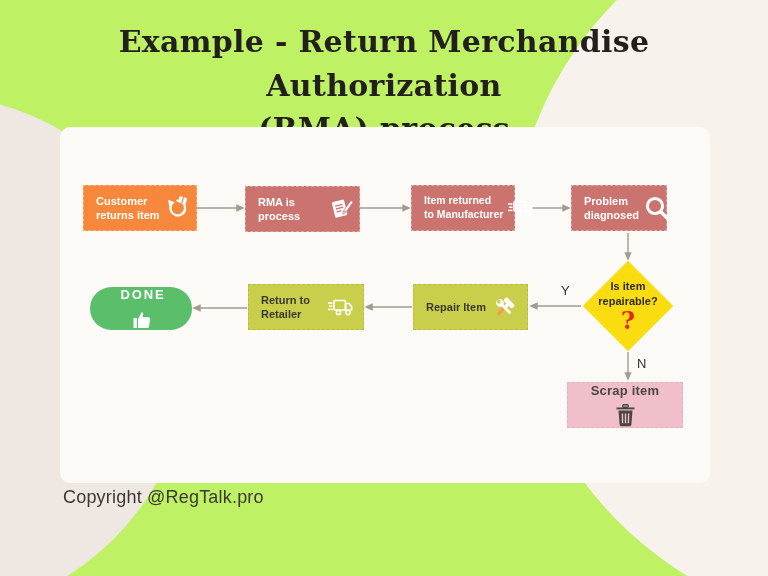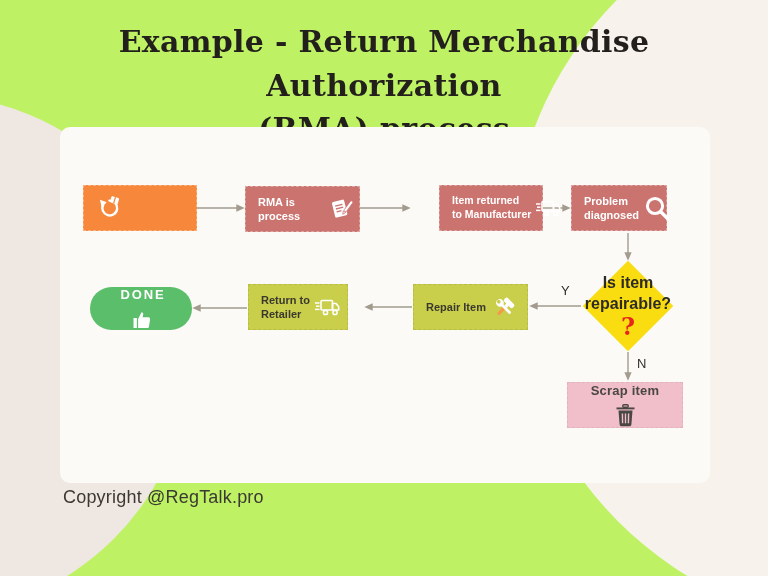--- a/index.html
+++ b/index.html
@@ -38,46 +38,46 @@
   .icon { flex:0 0 auto; display:flex; align-items:center; }
 
   .rect { width:115px; height:46px; }
   .orange { background:#F6873B; color:#FFFFFF; border:1px dashed rgba(255,255,255,0.35); }
   .rose   { background:#CB736F; color:#FFFFFF; border:1px dashed rgba(255,255,255,0.35); }
   .olive  { background:#C9CE4B; color:#3A382F; border:1px dashed rgba(0,0,0,0.08); }
   .pink   { background:#F1BFCA; color:#4B4744; border:1px dashed rgba(0,0,0,0.06); }
 
   .n1 { left:83px;  top:185px; width:114px; }
   .n2 { left:245px; top:186px;gap:27px; }
-  .n3 { left:411px; top:185px; width:104px; padding-right:2px;margin-left:28px; }
+  .n3 { left:411px; top:185px; width:104px; padding-right:2px; }
   .n3 .label { font-size:10.5px; }
   .n4 { left:571px; top:185px; width:96px; }
   .n6 { left:413px; top:284px; }
-  .n7 { left:248px; top:284px; width:100px;padding-left:12px; }
+  .n7 { left:248px; top:284px; width:116px;padding-left:12px; }
   .n9 { left:567px; top:382px; width:116px; padding:0 12px;flex-direction:column; }
   .n9 .label { font-size:13px; letter-spacing:0.2px; }
 
   .pill {
     left:90px; top:287px; width:102px; height:43px;
     background:#5ABE6B; color:#FFFFFF; border-radius:22px;
     padding:0 13px 0 17px;
     flex-direction:column;
   }
   .pill .label { font-size:13px; letter-spacing:1.8px; }
 
   .diamond-wrap { position:absolute; left:583px; top:261px; width:90px; height:90px; }
   .diamond-shape {
     position:absolute; left:50%; top:50%; width:64px; height:64px;
     background:#F9DD10; transform:translate(-50%,-50%) rotate(45deg);
   }
   .diamond-content {
     position:absolute; inset:0; display:flex; flex-direction:column;
     align-items:center; justify-content:center; text-align:center;
   }
-  .diamond-content .label { font-weight:bold; font-size:16px; line-height:1.3; color:#2E2B26; }
+  .diamond-content .label { font-weight:bold; font-size:11px; line-height:1.3; color:#2E2B26; }
   .diamond-content .label span { display:block; white-space:nowrap; }
   .qmark {
     font-weight:bold; font-size:24px; line-height:1; color:#E6251C;
     font-family:"DejaVu Serif", serif; margin-top:1px;
   }
 
   .branch-label { position:absolute; font-size:13px; color:#33302C; }
   .y-label { left:561px; top:283px; }
   .n-label { left:637px; top:356px; }
 
@@ -112,20 +112,24 @@
       <path d="M532,208 L563,208" marker-end="url(#ah)"></path>
       <path d="M628,233 L628,253" marker-end="url(#ah)"></path>
       <path d="M581,306 L537,306" marker-end="url(#ah)"></path>
       <path d="M412,307 L372,307" marker-end="url(#ah)"></path>
       <path d="M247,308 L200,308" marker-end="url(#ah)"></path>
       <path d="M628,352 L628,373" marker-end="url(#ah)"></path>
     </g>
   </svg>
 
   <div class="node rect orange n1">
+    <div class="label">
+      <span>Customer</span>
+      <span>returns item</span>
+    </div>
     <span class="icon">
       <svg width="26" height="26" viewBox="0 0 26 26">
         <path d="M7.2 9.6 A 7.4 7.4 0 1 0 13.5 5.6" fill="none" stroke="#fff" stroke-width="2.4" stroke-linecap="round"></path>
         <polygon points="4.0,4.8 10.6,7.2 5.6,12.4" fill="#fff"></polygon>
         <g transform="rotate(16 18.5 5.5)">
           <rect x="14.5" y="2" width="8" height="6.4" rx="1" fill="#fff"></rect>
           <line x1="18.5" y1="2" x2="18.5" y2="8.4" stroke="#F6873B" stroke-width="1.2"></line>
         </g>
       </svg>
     </span>

